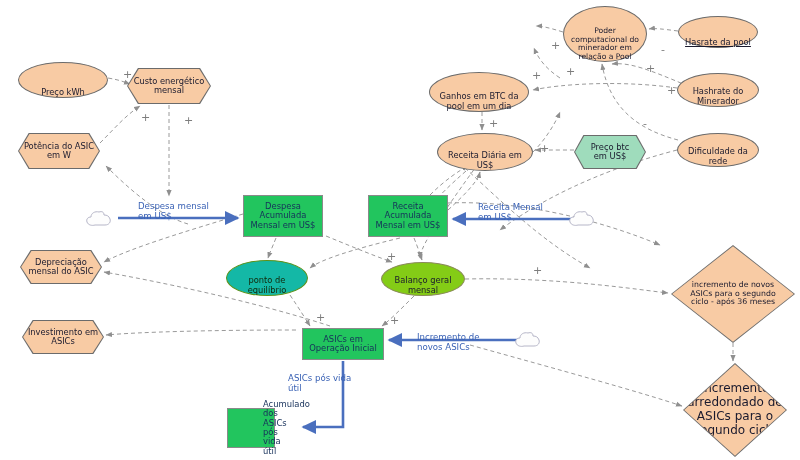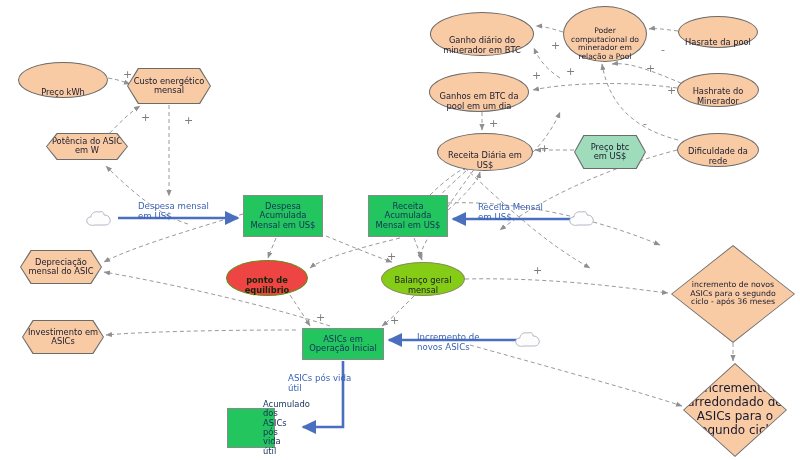--- a/index.html
+++ b/index.html
@@ -60,21 +60,21 @@
     font-size:8.3px;text-align:center;color:#1a1a2e;line-height:1.15;
   }
   
   .stock{
     background:#22c55e;
     border:1.3px solid #8a8a8a;
     font-size:8.4px;
     color:#16305a;
   }
   
-  .ell-green{background:#ef4444;border:1.1px solid #5d9119;color:#12280a;font-weight:bold;}
+  .ell-green{background:#14b8a6;border:1.1px solid #5d9119;color:#12280a;}
   .ell-yellow{background:#84cc16;border:1.1px solid #8a8a5a;color:#1a1a2e;}
   
   .flowlabel{
     position:absolute;
     font-size:8.6px;
     color:#3a62b5;
     text-align:left;
     line-height:1.15;
     z-index:4;
   }
@@ -163,21 +163,21 @@
     <span class="lbl">Preço kWh</span>
   </div>
 
   <div class="hexwrap" style="left:127px;top:68px;width:84px;height:36px;">
     <div class="hexborder"></div>
     <div class="hexfill">
         <span class="lbl">Custo energético<br>mensal</span>
       </div>
   </div>
 
-  <div class="hexwrap" style="left:18px;top:133px;width:82px;height:27px;margin-left:28px;">
+  <div class="hexwrap" style="left:18px;top:133px;width:82px;height:36px;">
     <div class="hexborder"></div>
     <div class="hexfill">
         <span class="lbl">Potência do ASIC<br>em W</span>
       </div>
   </div>
 
   <div class="hexwrap" style="left:20px;top:250px;width:82px;height:34px;">
     <div class="hexborder"></div>
     <div class="hexfill">
         <span class="lbl">Depreciação<br>mensal do ASIC</span>
@@ -208,29 +208,26 @@
   </div>
 
   <div class="node stock" style="left:302px;top:328px;width:82px;height:32px;">
     <span class="lbl">ASICs em<br>Operação Inicial</span>
   </div>
 
   <div class="node stock" style="left:227px;top:408px;width:48px;height:40px;padding-left:35px;">
     <span class="lbl">Acumulado dos<br>ASICs pós<br>vida útil</span>
   </div>
 
-  <div class="node ellipse" style="left:430px;top:12px;width:104px;height:44px;">
-    <span class="lbl">Ganho diário do<br>minerador em BTC</span>
-  </div>
 
   <div class="node ellipse" style="left:563px;top:6px;width:84px;height:56px;font-size:7.6px;">
     <span class="lbl">Poder<br>computacional do<br>minerador em<br>relação a Pool</span>
   </div>
 
-  <div class="node ellipse" style="left:678px;top:16px;width:80px;height:32px;">
+  <div class="node ellipse" style="left:678px;top:16px;width:80px;height:32px;text-decoration:underline;">
     <span class="lbl">Hasrate da pool</span>
   </div>
 
   <div class="node ellipse" style="left:429px;top:72px;width:100px;height:40px;">
     <span class="lbl">Ganhos em BTC da<br>pool em um dia</span>
   </div>
 
   <div class="node ellipse" style="left:677px;top:73px;width:82px;height:34px;">
     <span class="lbl">Hashrate do<br>Minerador</span>
   </div>

